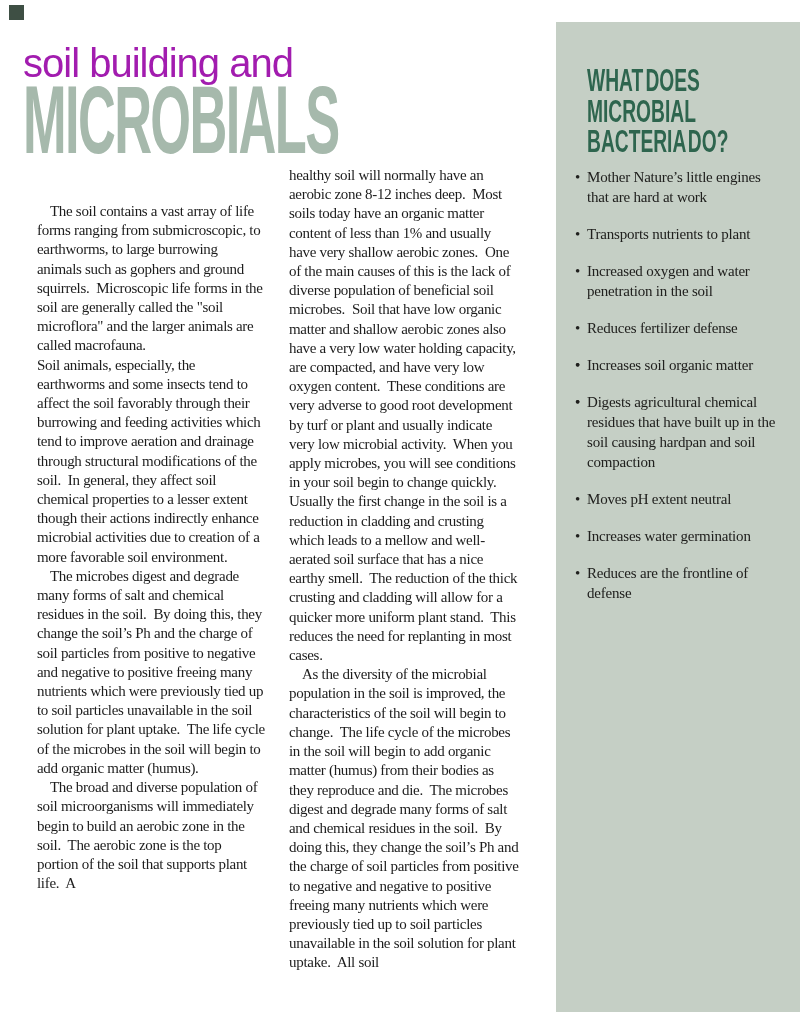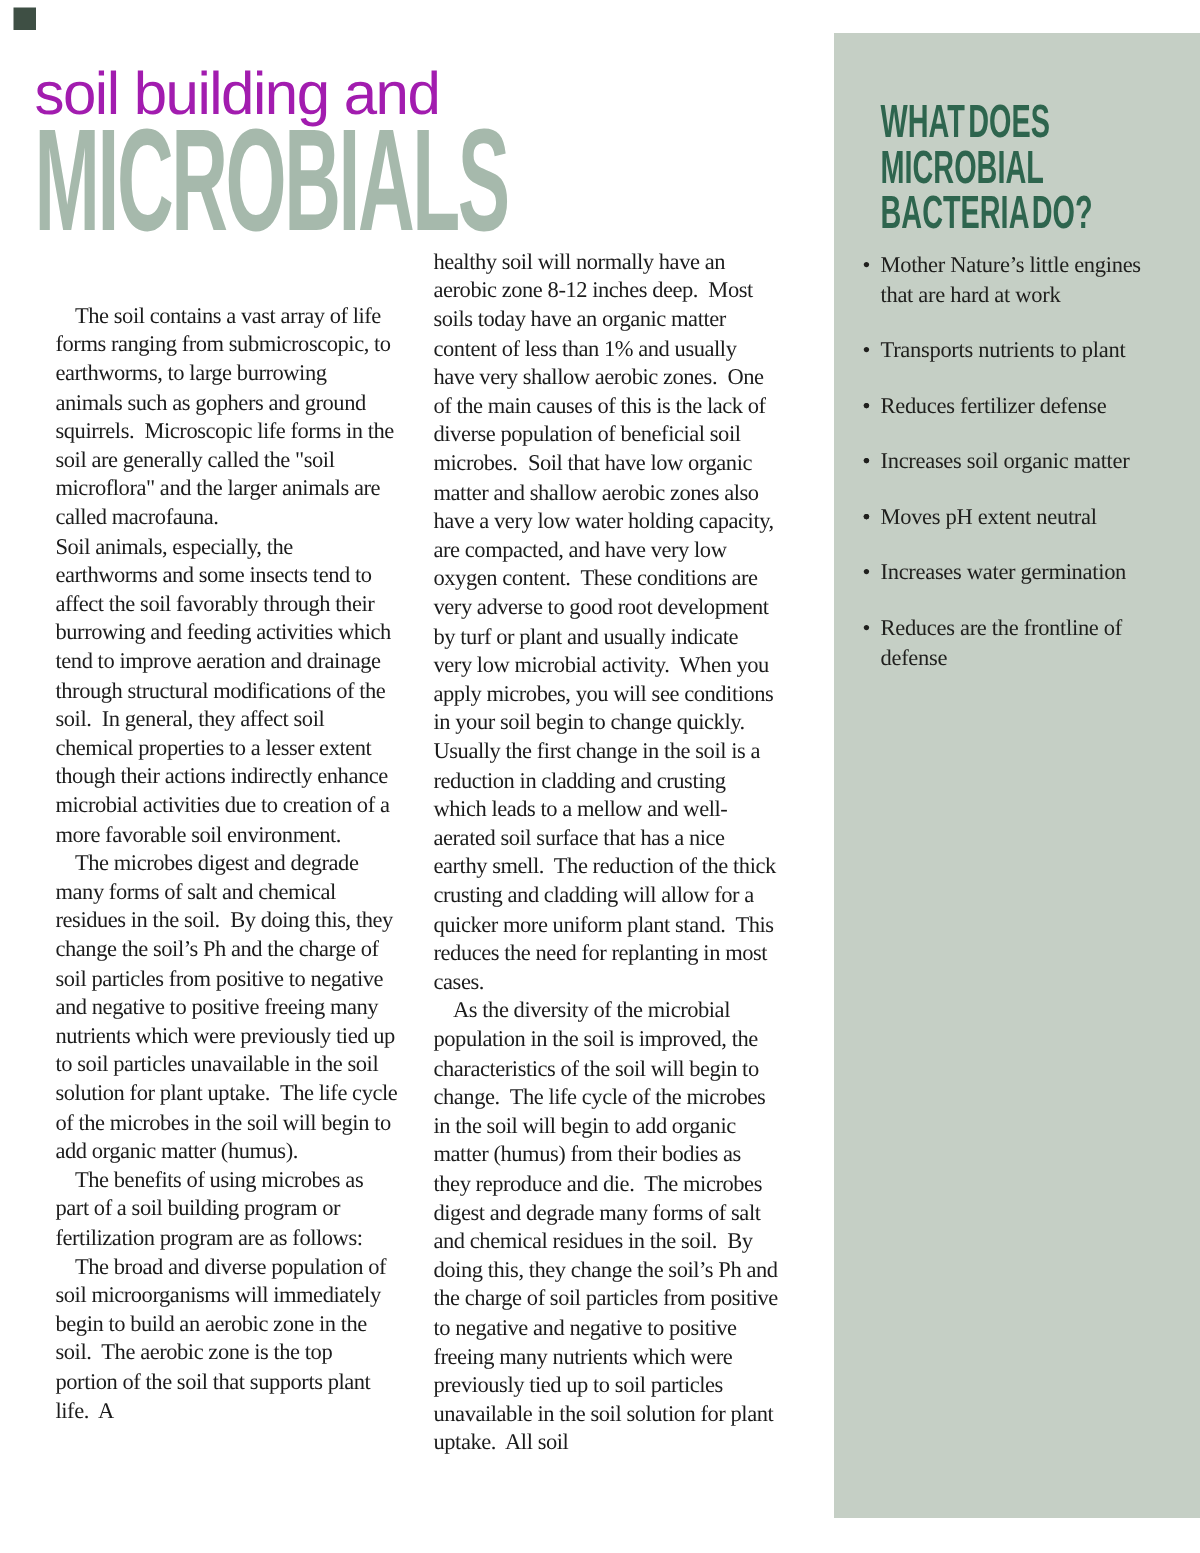--- a/index.html
+++ b/index.html
@@ -94,40 +94,39 @@
 
 <div class="title-block">
   <div class="title-line1">soil building and</div>
   <div><span class="title-line2">MICROBIALS</span></div>
 </div>
 
 <div class="col col-1">
     <p class="">The soil contains a vast array of life forms ranging from submicroscopic, to earthworms, to large burrowing animals such as gophers and ground squirrels.  Microscopic life forms in the soil are generally called the "soil microflora" and the larger animals are called macrofauna.</p>
     <p class="no-indent">Soil animals, especially, the earthworms and some insects tend to affect the soil favorably through their burrowing and feeding activities which tend to improve aeration and drainage through structural modifications of the soil.  In general, they affect soil chemical properties to a lesser extent though their actions indirectly enhance microbial activities due to creation of a more favorable soil environment.</p>
     <p class="">The microbes digest and degrade many forms of salt and chemical residues in the soil.  By doing this, they change the soil’s Ph and the charge of soil particles from positive to negative and negative to positive freeing many nutrients which were previously tied up to soil particles unavailable in the soil solution for plant uptake.  The life cycle of the microbes in the soil will begin to add organic matter (humus).</p>
-    <p class="">The benefits of using microbes as part of a soil building program or fertilization program are as follows:</p>
     <p class="">The broad and diverse population of soil microorganisms will immediately begin to build an aerobic zone in the soil.  The aerobic zone is the top portion of the soil that supports plant life.  A</p>
   </div>
 <div class="col col-2">
     <p class="no-indent">healthy soil will normally have an aerobic zone 8-12 inches deep.  Most soils today have an organic matter content of less than 1% and usually have very shallow aerobic zones.  One of the main causes of this is the lack of diverse population of beneficial soil microbes.  Soil that have low organic matter and shallow aerobic zones also have a very low water holding capacity, are compacted, and have very low oxygen content.  These conditions are very adverse to good root development by turf or plant and usually indicate very low microbial activity.  When you apply microbes, you will see conditions in your soil begin to change quickly.  Usually the first change in the soil is a reduction in cladding and crusting which leads to a mellow and well-aerated soil surface that has a nice earthy smell.  The reduction of the thick crusting and cladding will allow for a quicker more uniform plant stand.  This reduces the need for replanting in most cases.</p>
     <p class="">As the diversity of the microbial population in the soil is improved, the characteristics of the soil will begin to change.  The life cycle of the microbes in the soil will begin to add organic matter (humus) from their bodies as they reproduce and die.  The microbes digest and degrade many forms of salt and chemical residues in the soil.  By doing this, they change the soil’s Ph and the charge of soil particles from positive to negative and negative to positive freeing many nutrients which were previously tied up to soil particles unavailable in the soil solution for plant uptake.  All soil</p>
   </div>
 
 <div class="sidebar">
   <div class="sidebar-heading">
     <span class="hline">WHAT DOES</span>
     <span class="hline">MICROBIAL</span>
     <span class="hline">BACTERIA DO?</span>
   </div>
   <ul class="sidebar-list">
       <li><span class="bullet">•</span><span>Mother Nature’s little engines that are hard at work</span></li>
       <li><span class="bullet">•</span><span>Transports nutrients to plant</span></li>
-      <li><span class="bullet">•</span></li>
+      <li><span class="bullet">•</span><span>Increased oxygen and water penetration in the soil</span></li>
       <li><span class="bullet">•</span><span>Reduces fertilizer defense</span></li>
       <li><span class="bullet">•</span></li>
       <li><span class="bullet">•</span><span>Increases soil organic matter</span></li>
       <li><span class="bullet">•</span></li>
-      <li><span class="bullet">•</span></li>
+      <li><span class="bullet">•</span><span>Digests agricultural chemical residues that have built up in the soil causing hardpan and soil compaction</span></li>
       <li><span class="bullet">•</span><span>Moves pH extent neutral</span></li>
       <li><span class="bullet">•</span><span>Increases water germination</span></li>
       <li><span class="bullet">•</span><span>Reduces are the frontline of defense</span></li>
     </ul>
 </div>
 
 </body></html>

